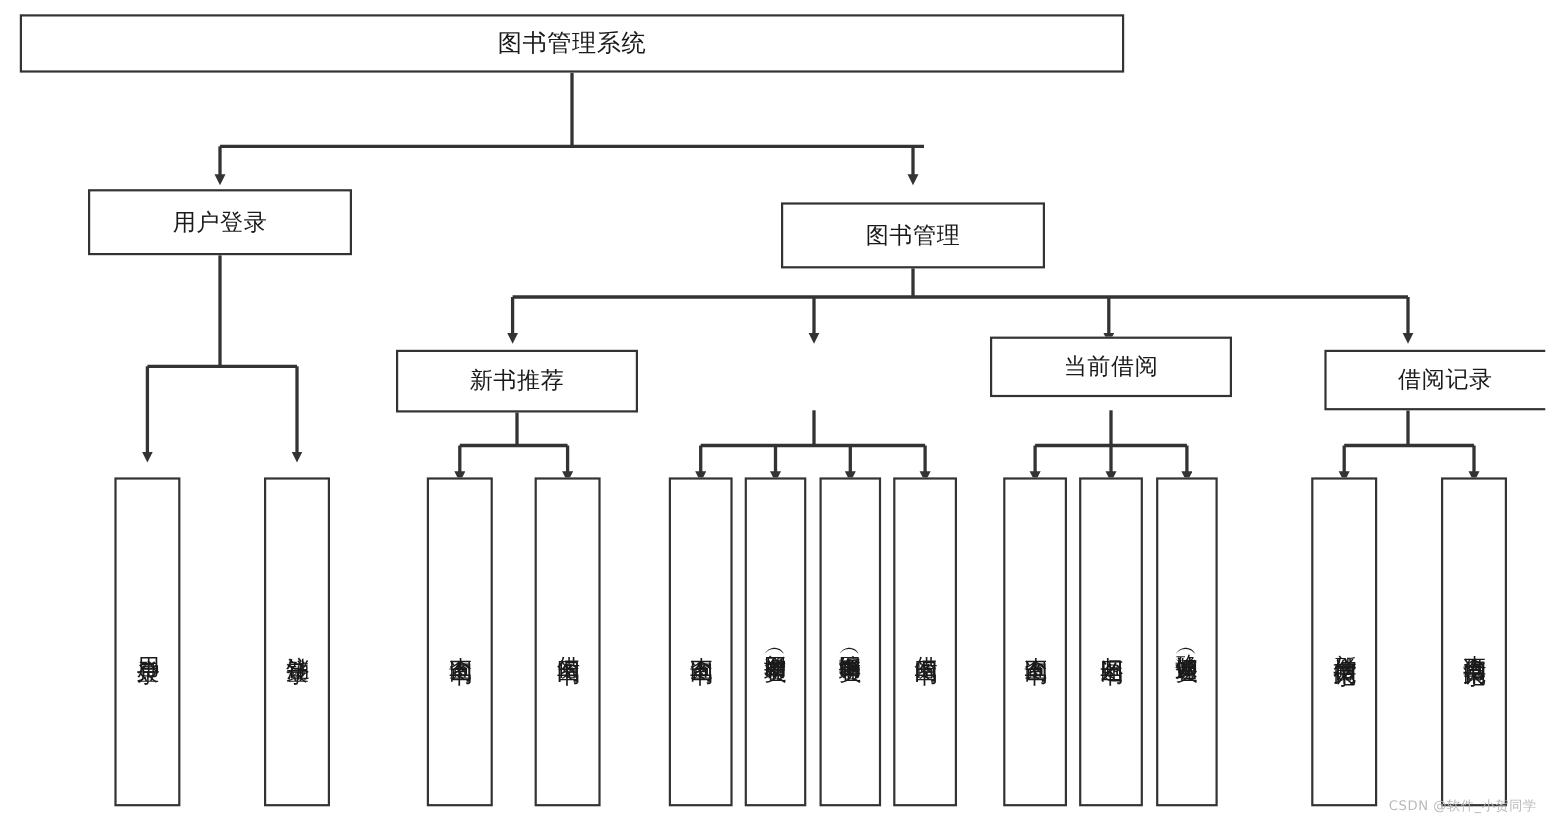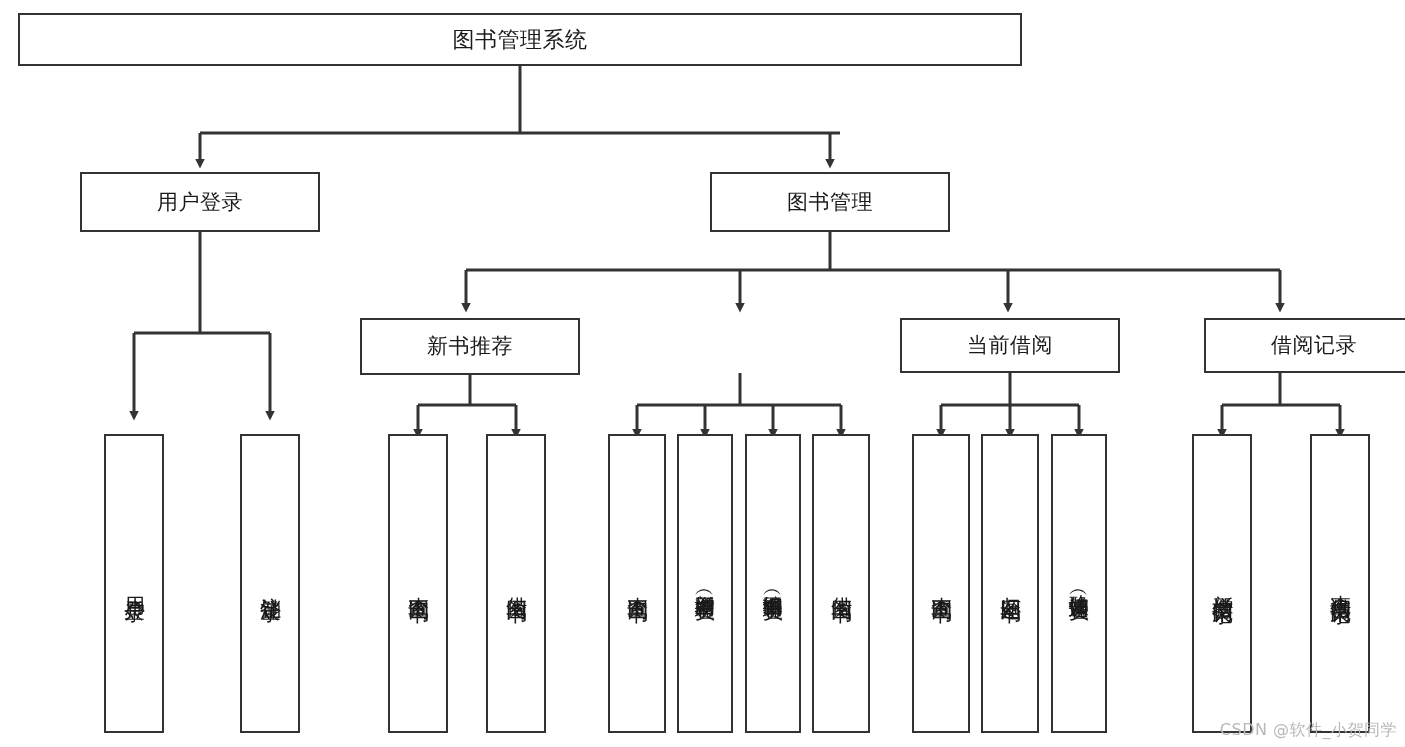--- a/index.html
+++ b/index.html
@@ -62,21 +62,21 @@
     white-space: nowrap;
   }
   .node.vert.narrow .lbl {
     font-size: 20px;
     letter-spacing: 1px;
   }
   #watermark {
     position: absolute;
     right: 8px;
     bottom: 6px;
-    font-size: 16px;
+    font-size: 12px;
     color: #b9b9b9;
     letter-spacing: 0.5px;
     white-space: nowrap;
     font-family: "DejaVu Sans", "Liberation Sans", sans-serif;
   }
 </style>
 </head>
 <body>
 
 <div id="canvas">
@@ -131,28 +131,28 @@
     </g>
   </svg>
 
   <div class="node root horiz" style="left:18px; top:13px; width:1004px; height:53px;">
     <span class="lbl">图书管理系统</span>
   </div>
 
   <div class="node horiz" style="left:80px; top:172px; width:240px; height:60px;">
     <span class="lbl">用户登录</span>
   </div>
-  <div class="node horiz" style="left:710px; top:172px; width:240px; height:60px;">
+  <div class="node horiz" style="left:710px; top:184px; width:240px; height:60px;">
     <span class="lbl">图书管理</span>
   </div>
 
   <div class="node horiz" style="left:360px; top:318px; width:220px; height:57px;">
     <span class="lbl">新书推荐</span>
   </div>
-  <div class="node horiz" style="left:900px; top:318px; width:220px; height:55px;">
+  <div class="node horiz" style="left:900px; top:306px; width:220px; height:55px;">
     <span class="lbl">当前借阅</span>
   </div>
   <div class="node horiz" style="left:1204px; top:318px; width:220px; height:55px;">
     <span class="lbl">借阅记录</span>
   </div>
 
   <div class="node vert" style="left:104px; top:434px; width:60px; height:299px;">
     <span class="lbl">用户登录</span>
   </div>
   <div class="node vert" style="left:240px; top:434px; width:60px; height:299px;">

